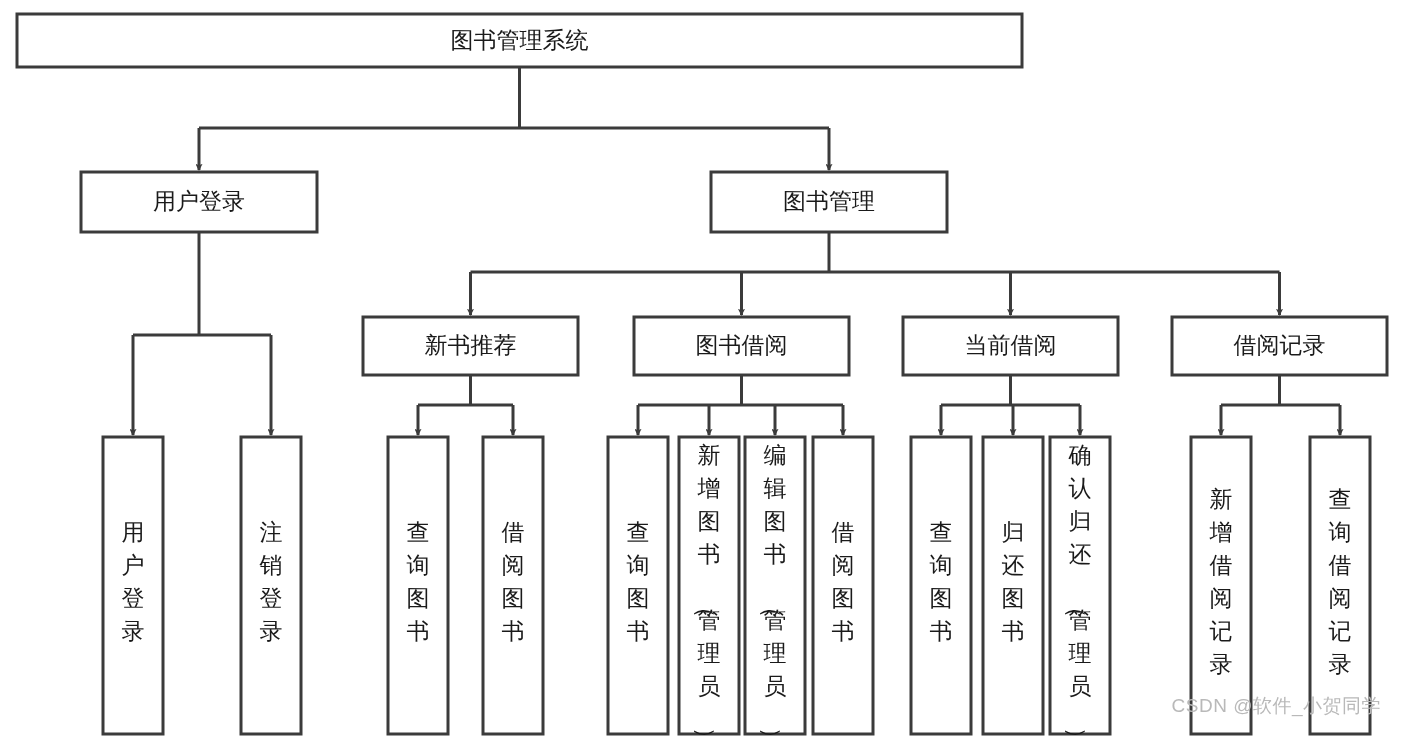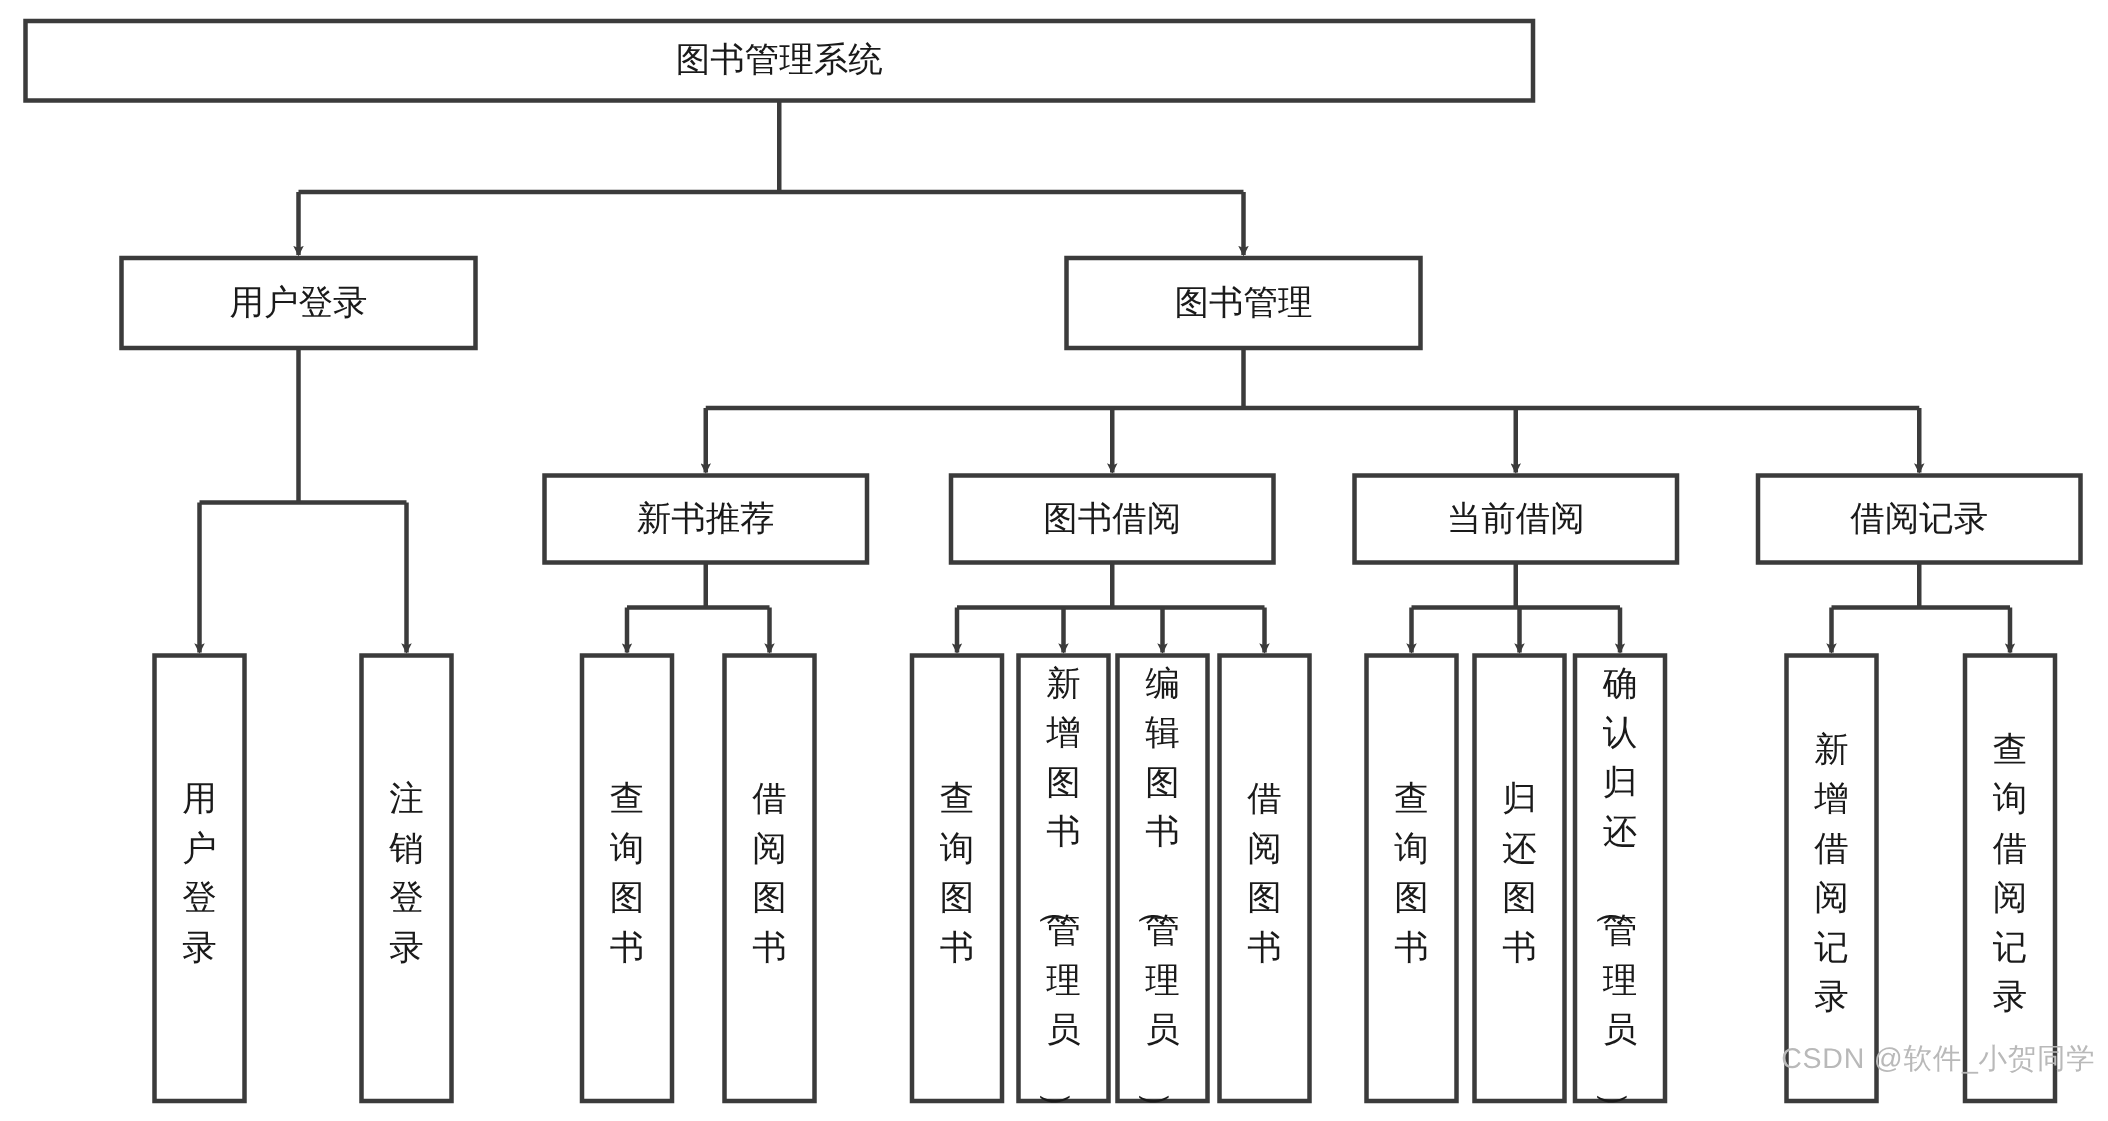--- a/index.html
+++ b/index.html
@@ -49,21 +49,21 @@
     dominant-baseline: middle;
   }
   .node-label-vertical {
     fill: #1a1a1a;
     font-family: "Liberation Sans", "DejaVu Sans", sans-serif;
     font-size: 23px;
     text-anchor: middle;
   }
   .watermark-text {
     position: absolute;
-    right: 8px;
+    right: 24px;
     bottom: 6px;
     font-family: "Liberation Sans", "DejaVu Sans", sans-serif;
     font-size: 19px;
     color: #b9b9b9;
     white-space: nowrap;
     letter-spacing: 0.5px;
     user-select: none;
   }
 </style>
 </head>

